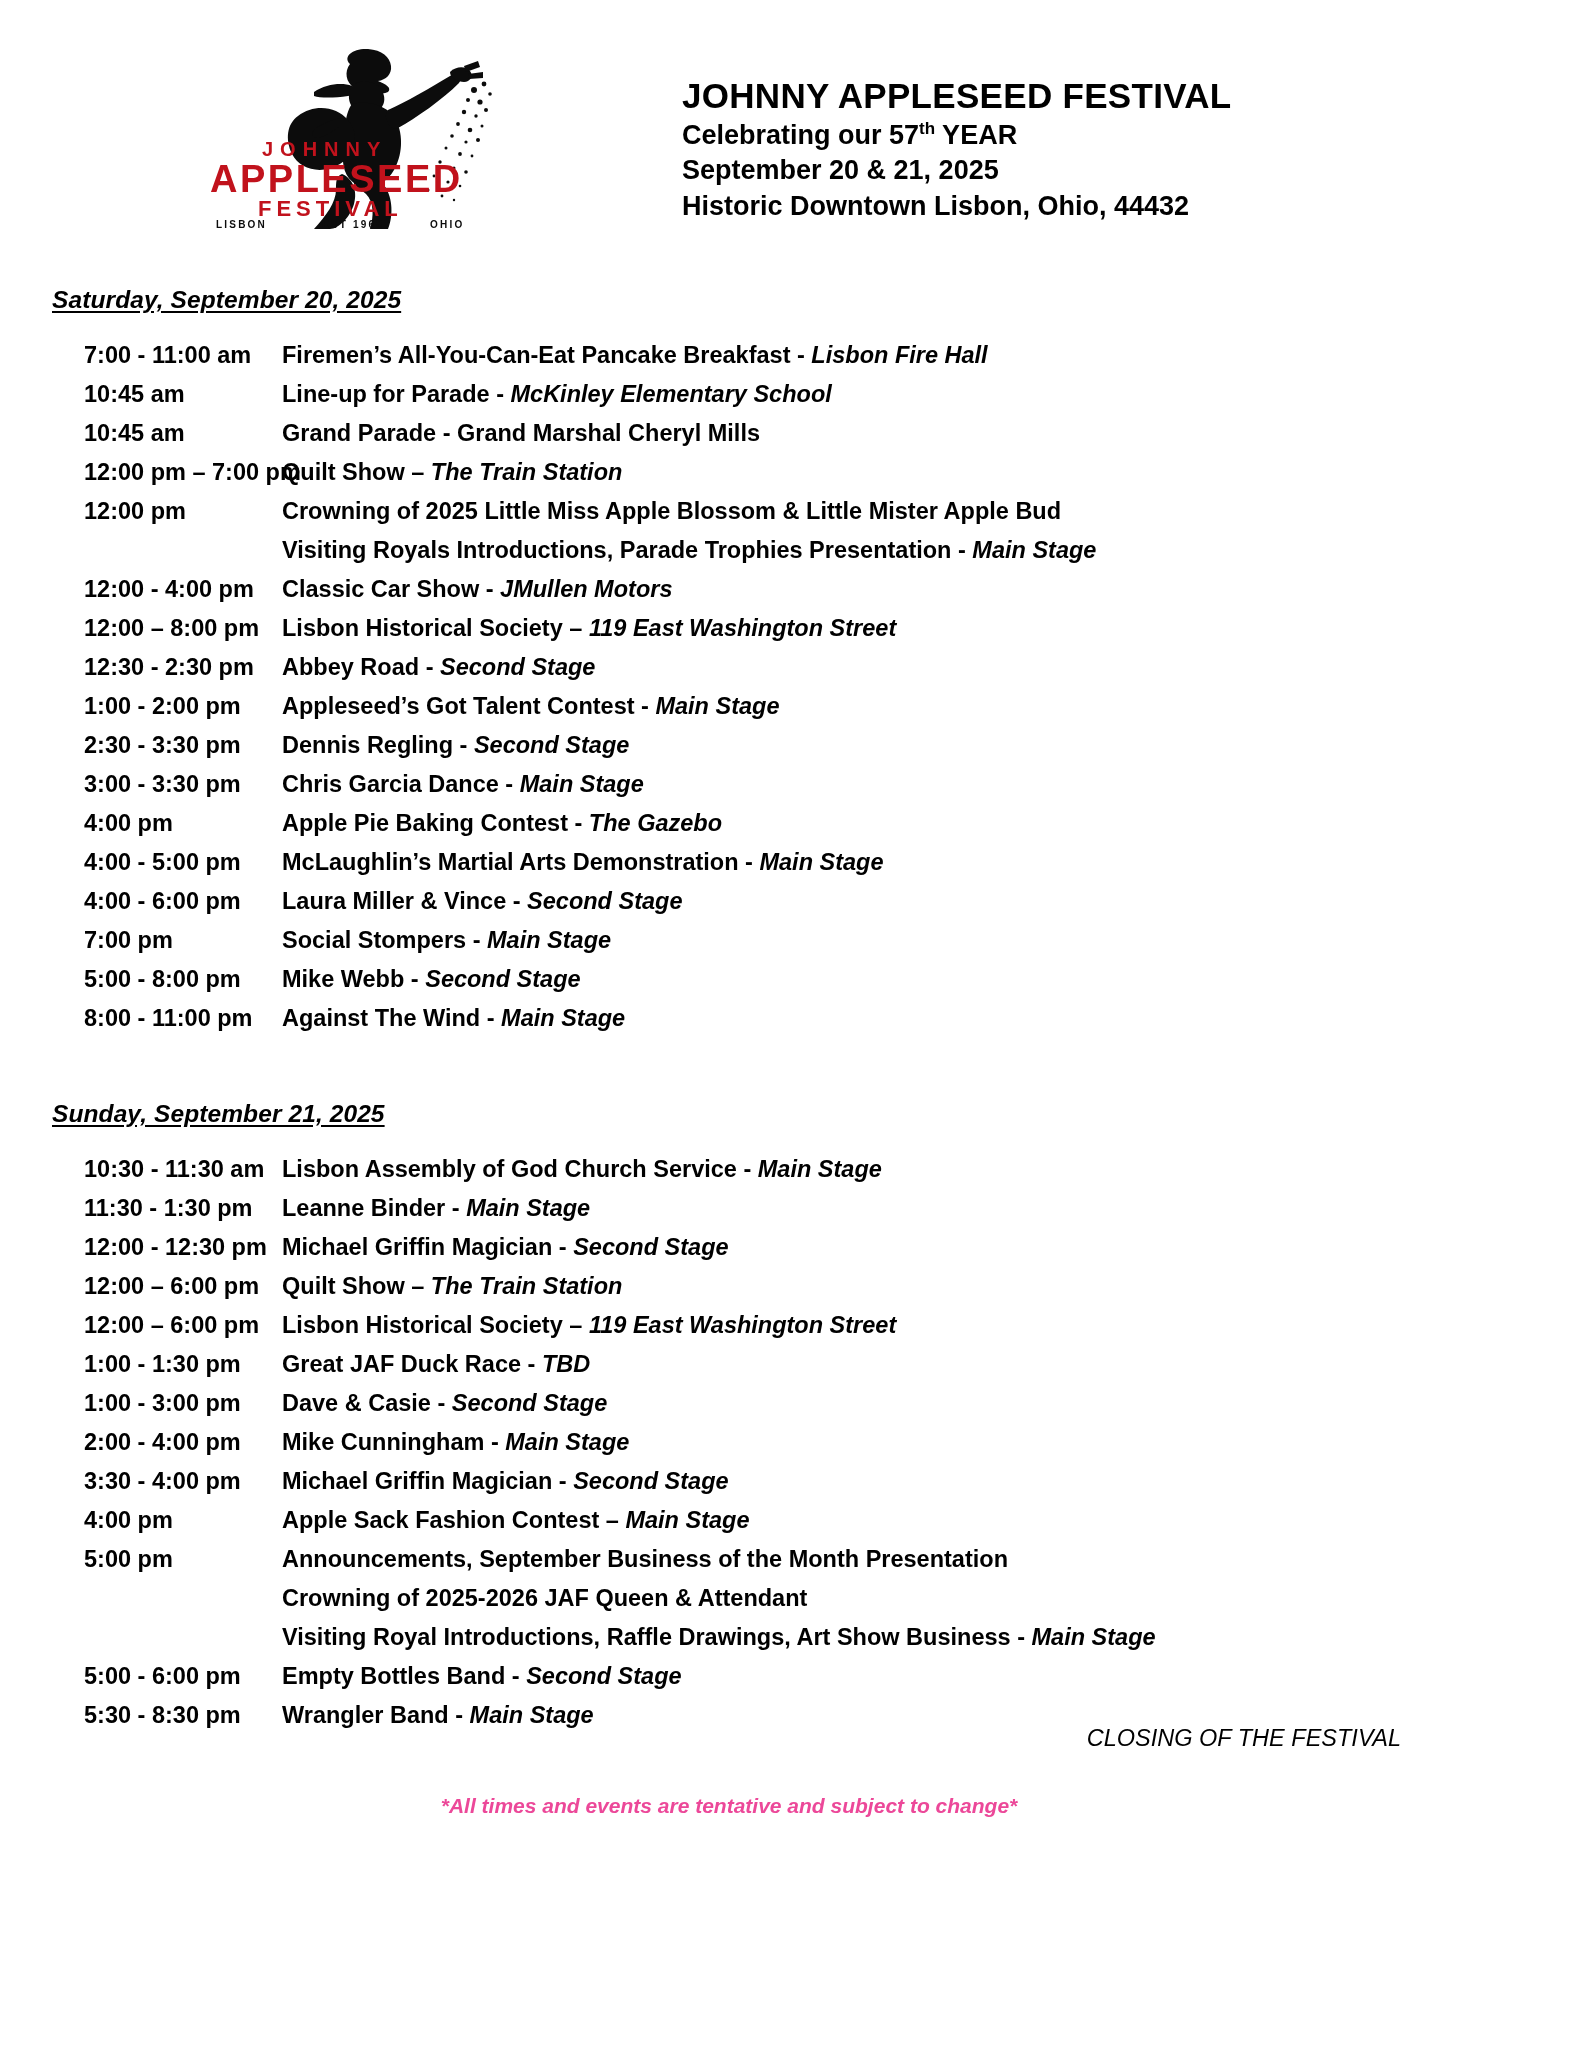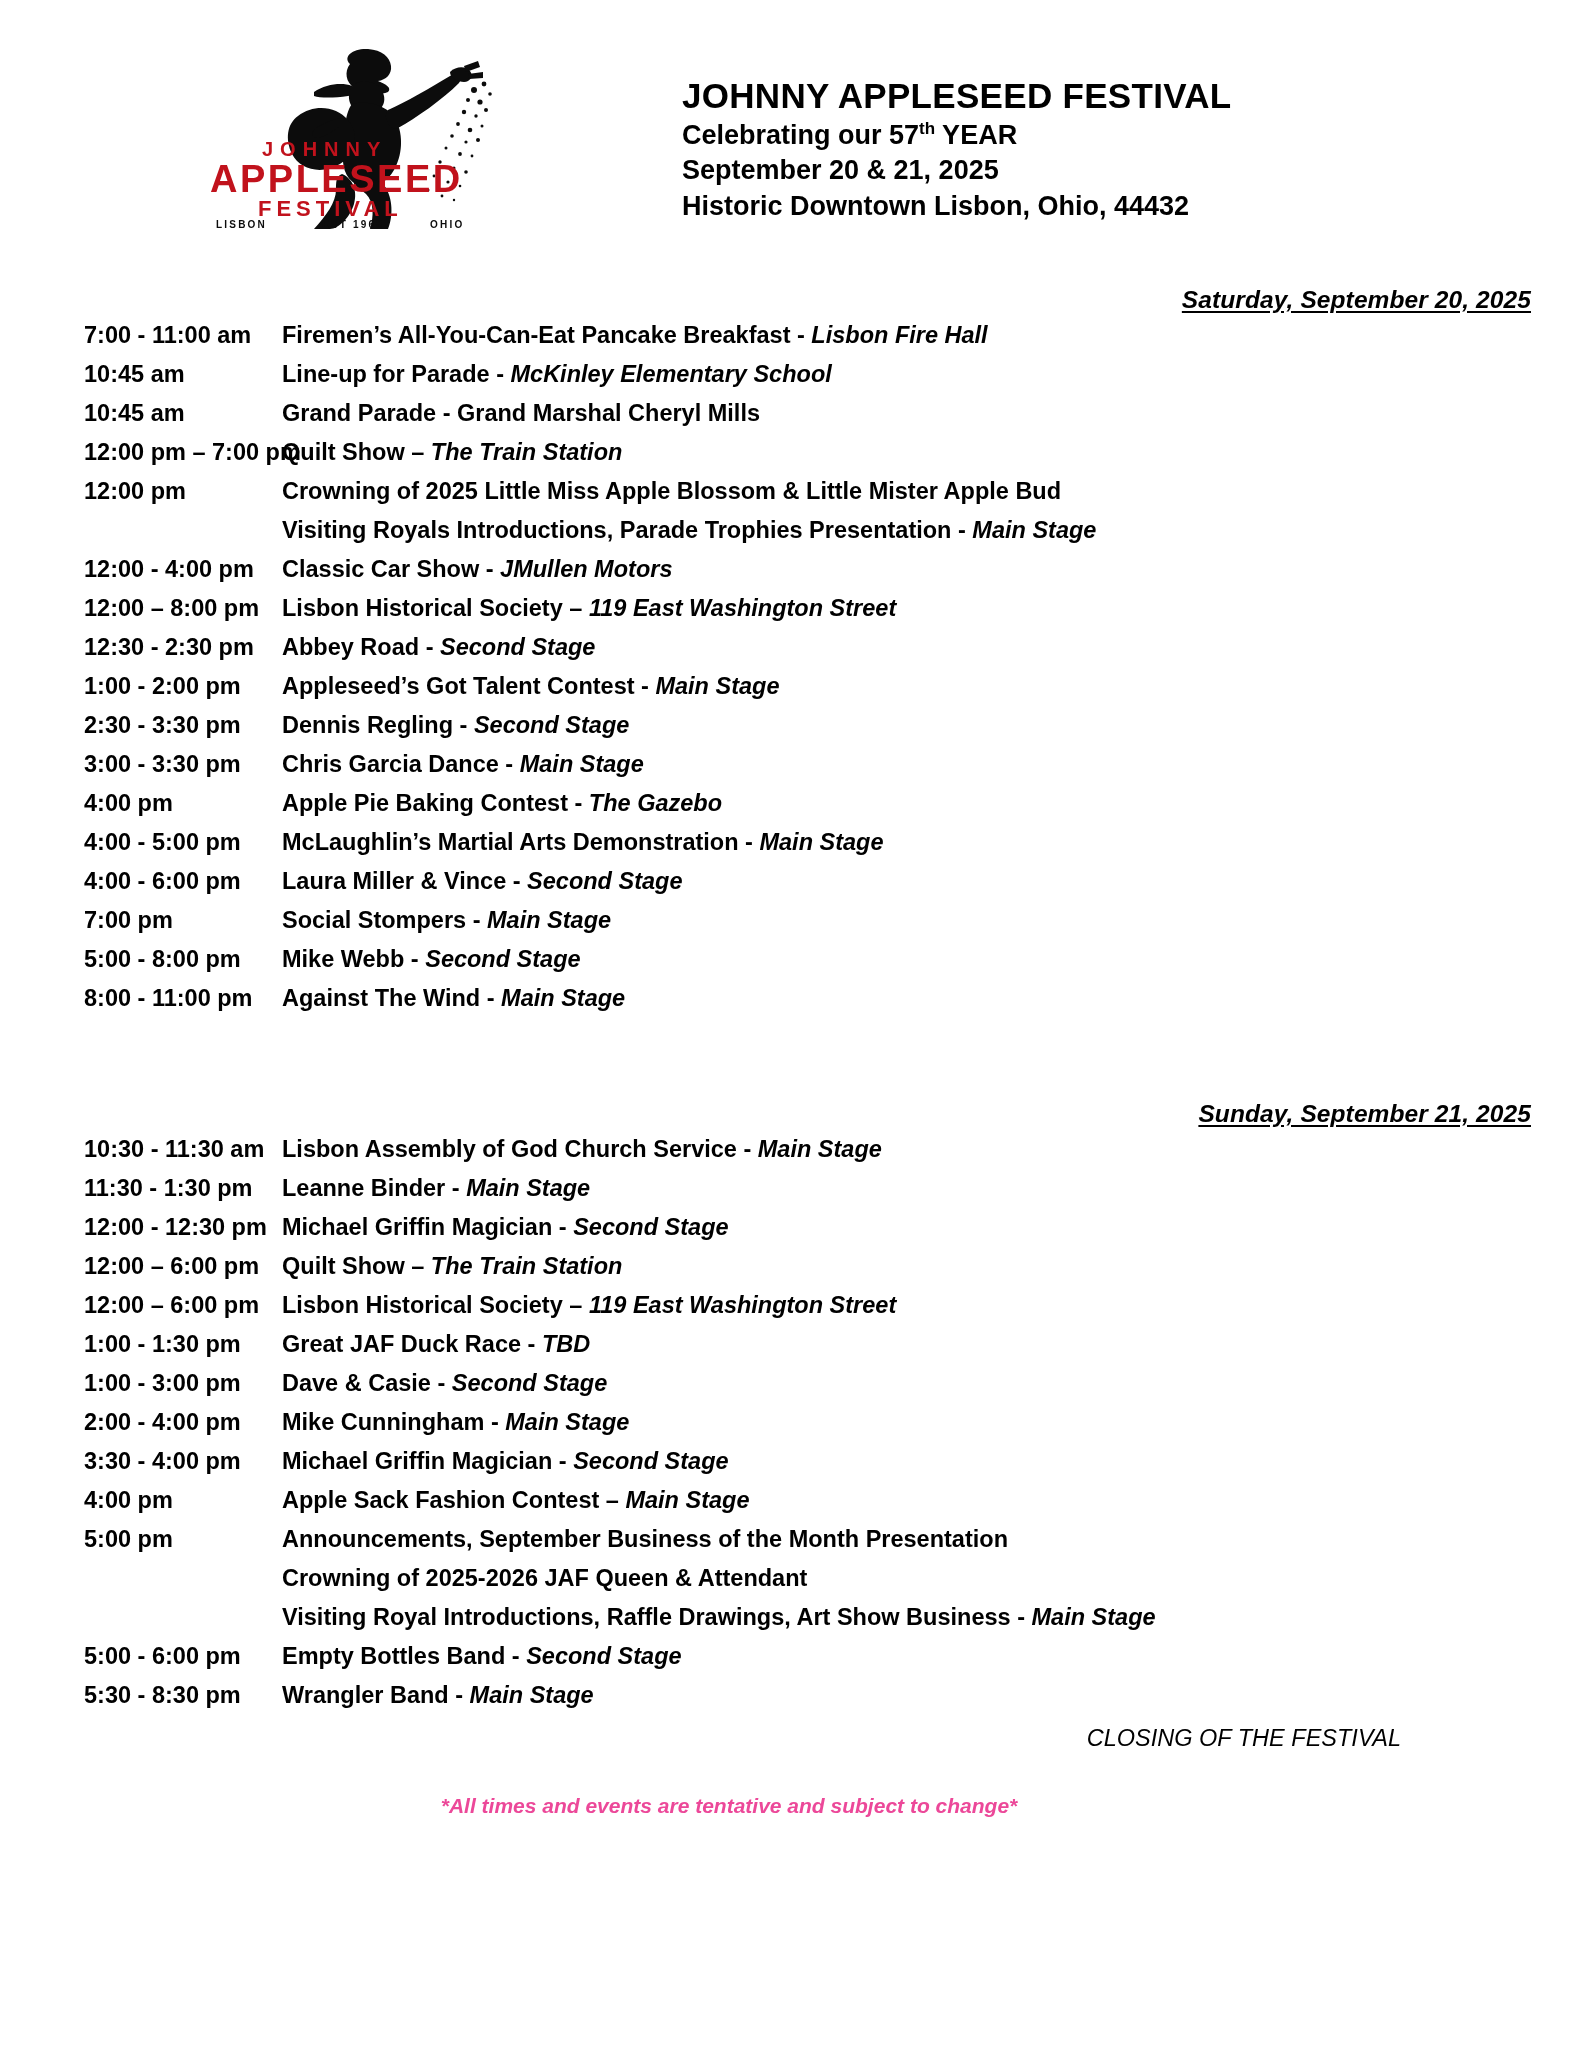--- a/index.html
+++ b/index.html
@@ -65,21 +65,21 @@
     vertical-align: super;
     line-height: 0;
   }
 
   
   .schedule {
     padding: 0 52px;
     margin-top: 56px;
   }
   .day-heading {
-    text-align: right;
+    text-align: left;
     font-weight: bold;
     font-style: italic;
     font-size: 24.5px;
     text-decoration: underline;
     text-underline-offset: 3px;
     margin-bottom: 10px;
     letter-spacing: 0.1px;
   }
   .day-heading.second {
     margin-top: 74px;
@@ -98,20 +98,21 @@
     font-weight: bold;
     padding-left: 32px;
     box-sizing: border-box;
     white-space: nowrap;
   }
   .event {
     flex: 1 1 auto;
     font-size: 23.5px;
     font-weight: bold;
     white-space: nowrap;
+    margin-top: 20px;
   }
   .event i {
     font-style: italic;
   }
 
   .closing {
     text-align: right;
     font-weight: normal;
     font-style: italic;
     font-size: 23.5px;

